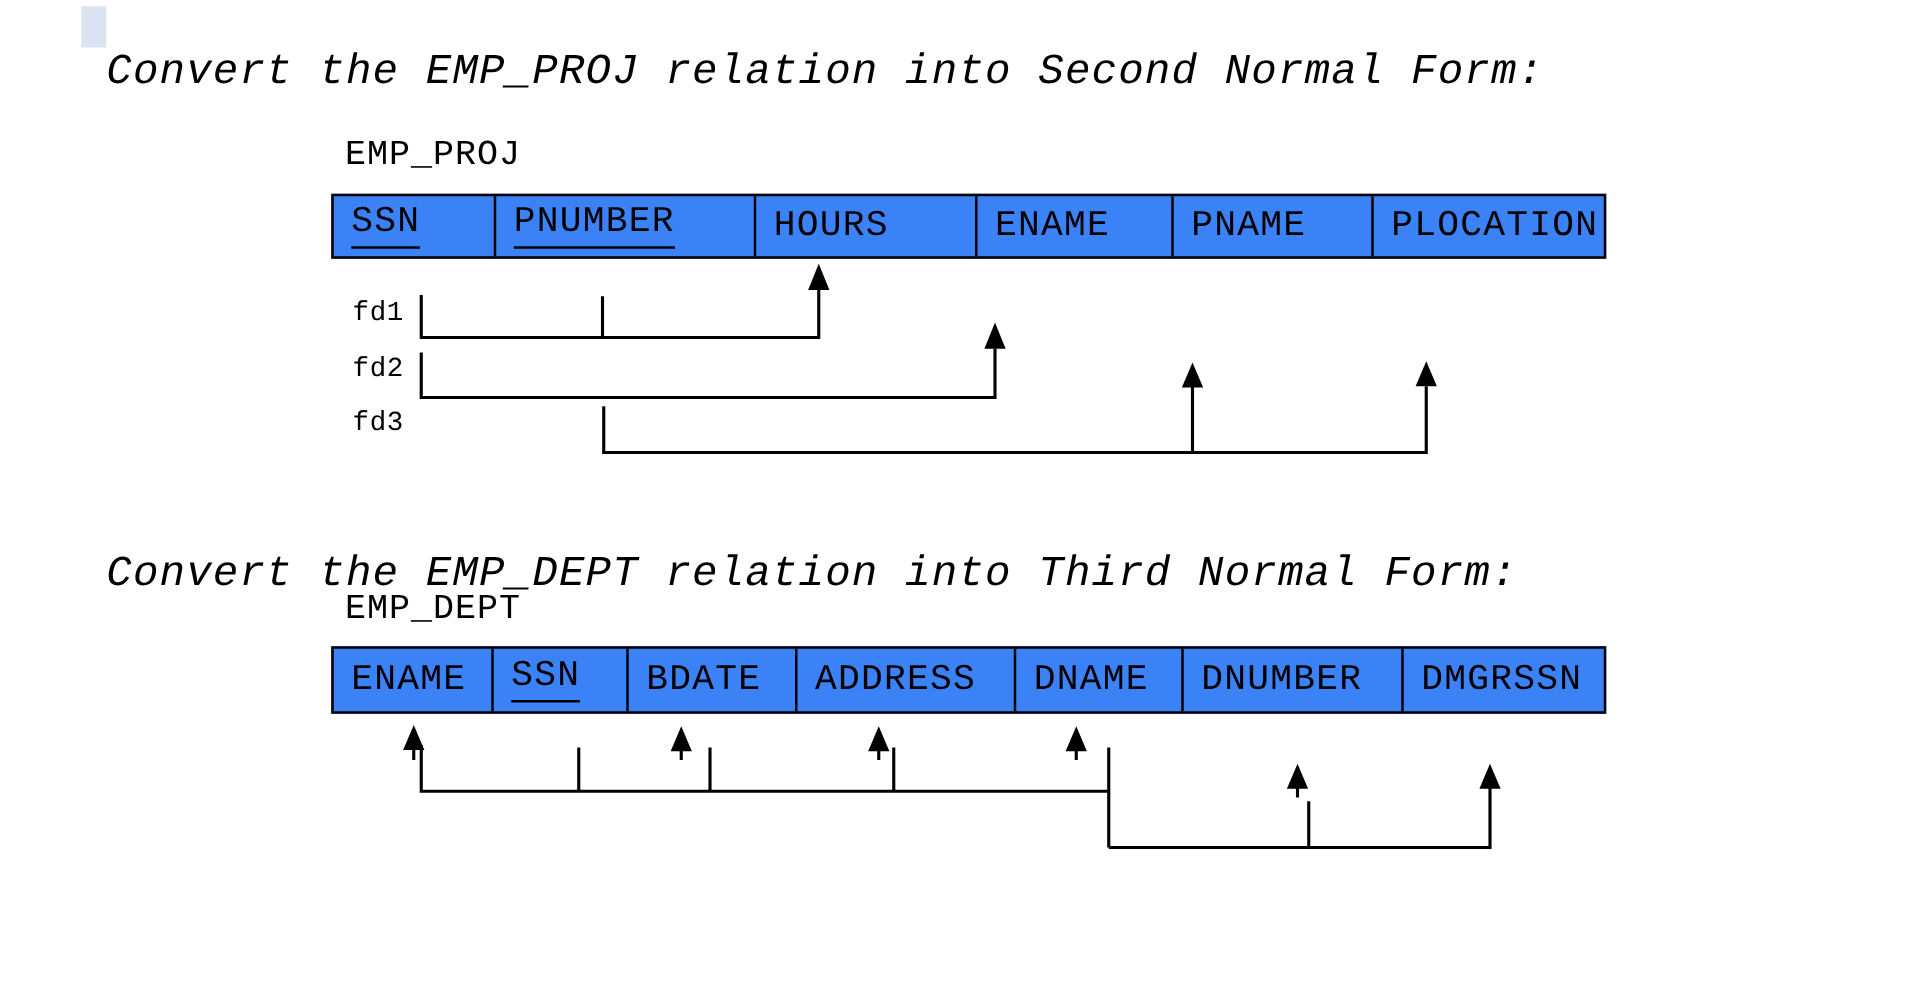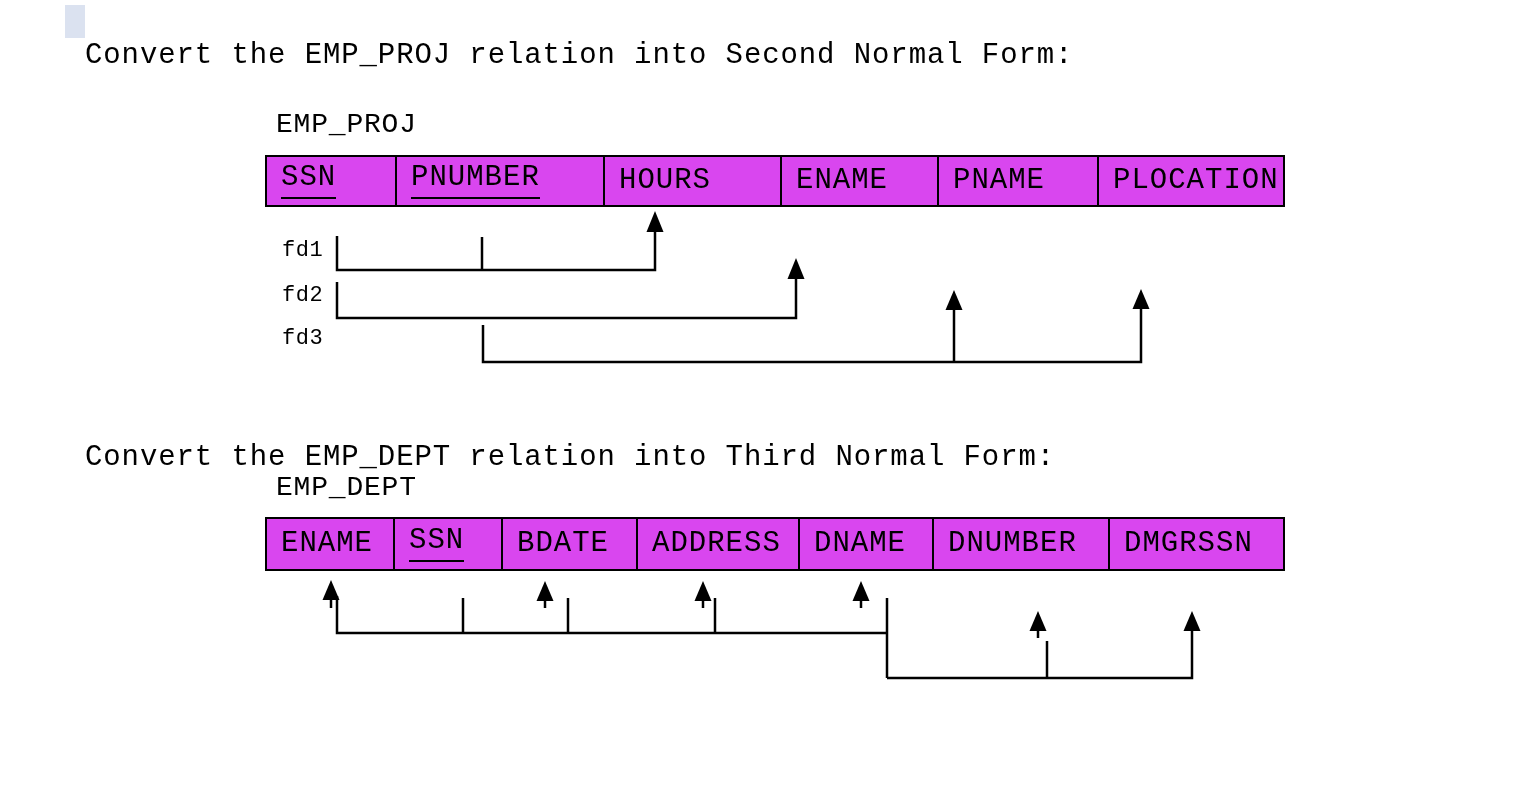--- a/index.html
+++ b/index.html
@@ -13,42 +13,43 @@
   }
   .abs { position: absolute; }
 
   .corner-mark {
     left: 65px; top: 5px; width: 20px; height: 33px;
     background: #dbe2f0;
   }
 
   .task-title {
     left: 85px;
-    font-size: 29px;
+    font-size: 34px;
     letter-spacing: 0.9px;
     line-height: 1.1;
     white-space: pre;
+    font-style: italic;
   }
   #title1 { top: 40px; }
   #title2 { top: 402px; margin-top: 40px; }
 
   .relation-name {
     left: 276px;
     font-size: 28px;
     letter-spacing: 0.8px;
     line-height: 1.1;
   }
   #empProjName { top: 110px; }
   #empDeptName { top: 473px; }
 
   .relation-table {
     left: 265px;
     display: flex;
     border: 2px solid #000;
-    background: #d946ef;
+    background: #3b82f6;
     box-sizing: border-box;
   }
   #empProjTable { top: 155px; width: 1020px; height: 52px; }
   #empDeptTable { top: 517px; width: 1020px; height: 54px; }
 
   .cell {
     box-sizing: border-box;
     border-right: 2px solid #000;
     display: flex;
     align-items: center;
@@ -122,21 +123,21 @@
 <div class="abs relation-table" id="empDeptTable">
   <div class="cell" style="width:128px">
     <span class="attr">ENAME</span>
   </div>
   <div class="cell" style="width:108px">
     <span class="attr key">SSN</span>
   </div>
   <div class="cell" style="width:135px">
     <span class="attr">BDATE</span>
   </div>
-  <div class="cell" style="width:162px">
+  <div class="cell" style="width:175px">
     <span class="attr">ADDRESS</span>
   </div>
   <div class="cell" style="width:134px">
     <span class="attr">DNAME</span>
   </div>
   <div class="cell" style="width:176px">
     <span class="attr">DNUMBER</span>
   </div>
   <div class="cell">
     <span class="attr">DMGRSSN</span>

